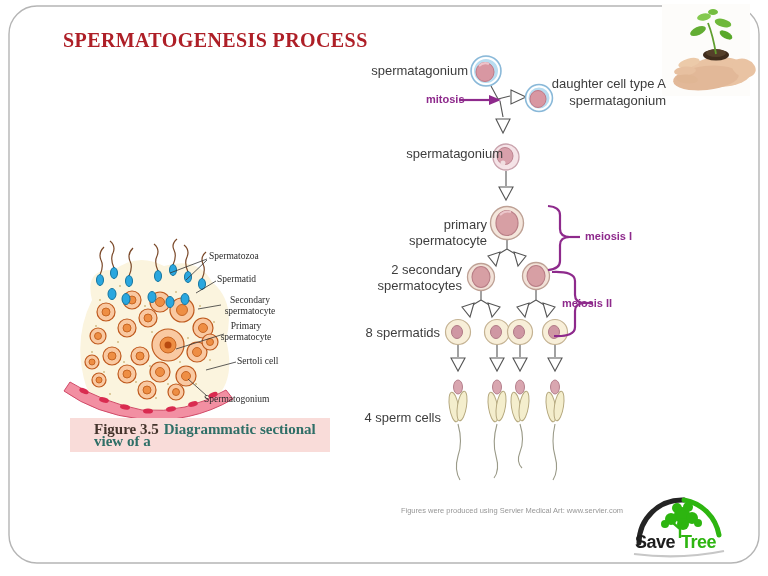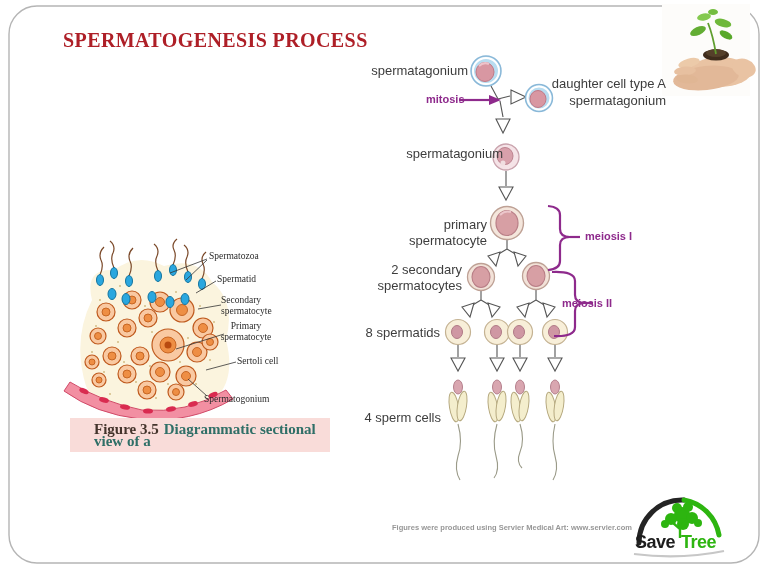--- a/index.html
+++ b/index.html
@@ -332,25 +332,25 @@
 </div>
 <div class="abs fc-label fc-center" style="left:383px;top:146px;width:120px;">
   <div>spermatagonium</div>
 </div>
 <div class="abs fc-label fc-right" style="left:375px;top:217px;width:112px;">primary spermatocyte</div>
 <div class="abs fc-accent" style="left:585px;top:230px;">meiosis I</div>
 <div class="abs fc-label fc-right" style="left:330px;top:262px;width:132px;">2 secondary spermatocytes</div>
 <div class="abs fc-accent" style="left:562px;top:297px;">meiosis II</div>
 <div class="abs fc-label fc-right" style="left:358px;top:325px;width:82px;">8 spermatids</div>
 <div class="abs fc-label fc-right" style="left:358px;top:410px;width:83px;">4 sperm cells</div>
-<div class="abs credit" style="left:378px;top:523px;width:268px;font-weight:bold;">Figures were produced using Servier Medical Art: www.servier.com</div>
+<div class="abs credit" style="left:378px;top:506px;width:268px;">Figures were produced using Servier Medical Art: www.servier.com</div>
 
 <div class="abs fig-label" style="left:209px;top:251px;">Spermatozoa</div>
 <div class="abs fig-label" style="left:217px;top:274px;">Spermatid</div>
-<div class="abs fig-label" style="left:221px;top:295px;width:58px;">
+<div class="abs fig-label" style="left:221px;top:295px;width:58px;text-align:center;">
   <div>Secondary</div>
   <div>spermatocyte</div>
 </div>
 <div class="abs fig-label" style="left:215px;top:321px;width:62px;text-align:center;">
   <div>Primary</div>
   <div>spermatocyte</div>
 </div>
 <div class="abs fig-label" style="left:237px;top:356px;">Sertoli cell</div>
 <div class="abs fig-label" style="left:204px;top:394px;">Spermatogonium</div>
 

